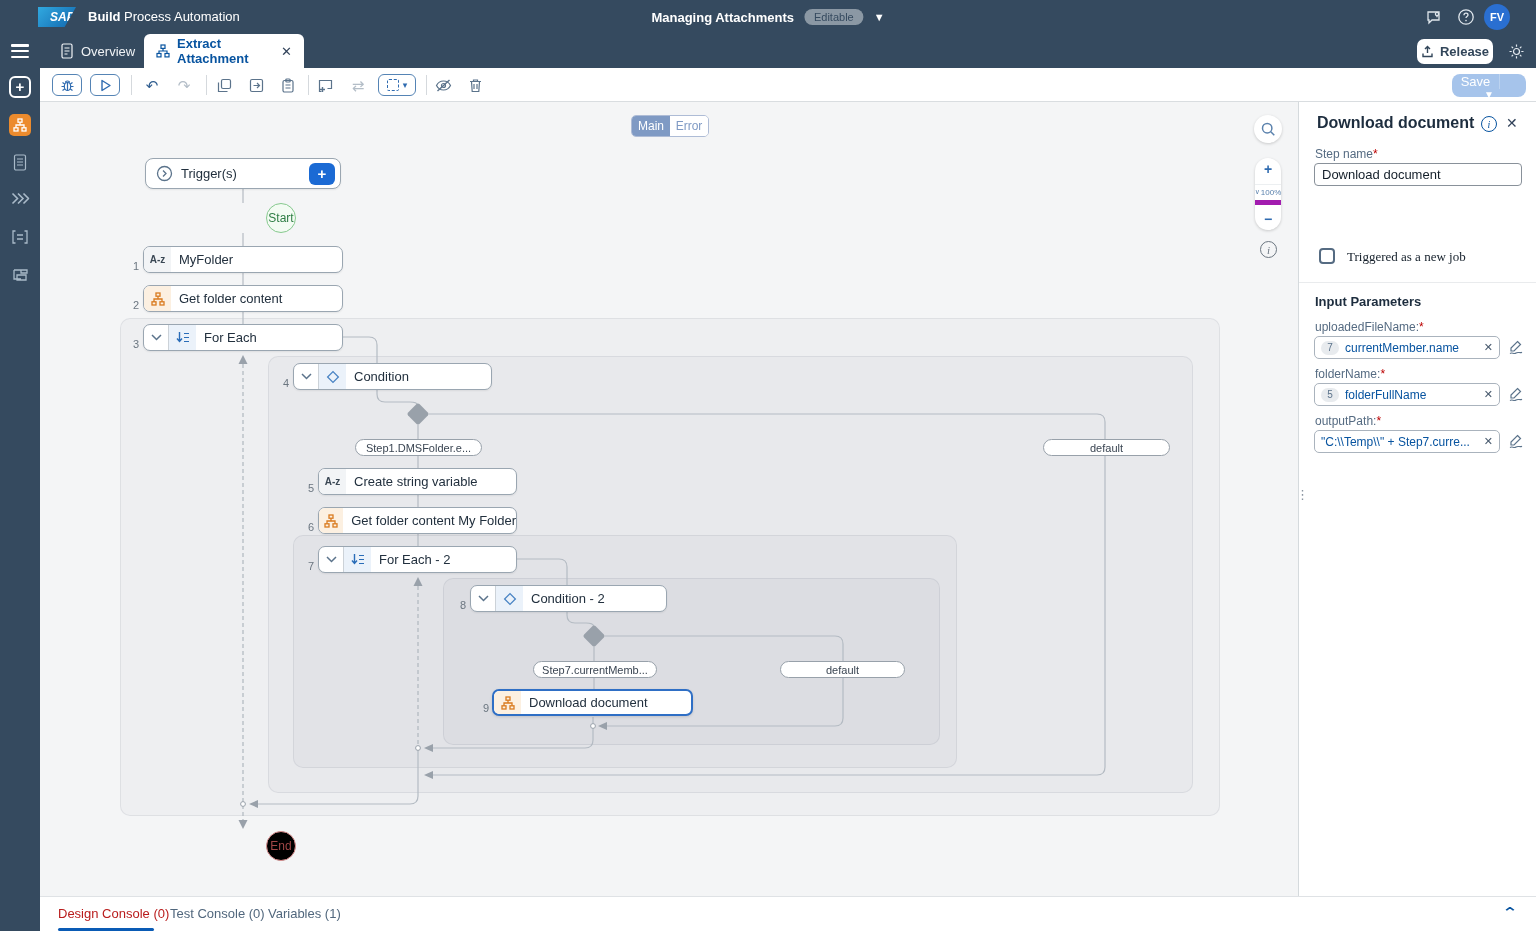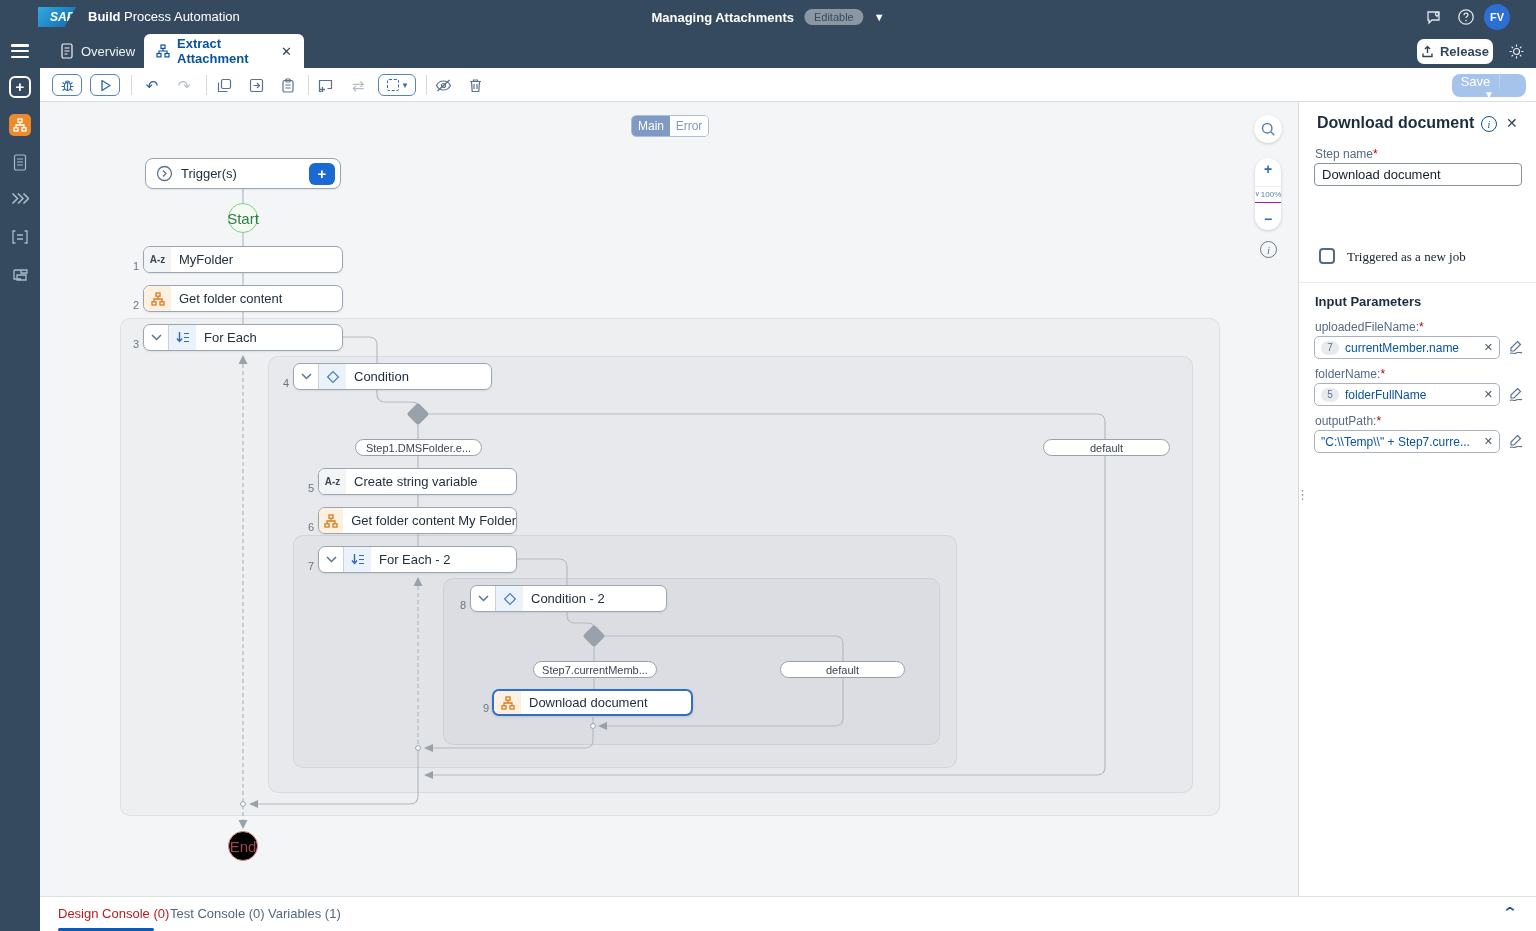--- a/index.html
+++ b/index.html
@@ -57,33 +57,33 @@
   .cell { width:27px; display:flex; align-items:center; justify-content:center; }
   .cell.first { border-radius:6px 0 0 6px; }
   .cell.chev { width:25px; border-right:1px solid #ccd2d8; color:#5b738b; }
   .cell.az { background:#f2f4f6; font-size:10px; font-weight:700; color:#3a4754; }
   .cell.org { background:#fcf0e1; }
   .cell.blue { background:#ebf2fa; }
   .node.selected { border:2px solid #2f6fc5; box-shadow:0 0 0 1px #fff inset, 0 1px 3px rgba(0,0,0,0.12); }
   .trigger-box { position:absolute; left:105px; top:56px; width:196px; height:31px; background:#fff; border:1px solid #9aa6b1; border-radius:8px; display:flex; align-items:center; padding:0 5px 0 10px; font-size:13px; color:#22303e; box-shadow:0 1px 2px rgba(0,0,0,0.07); }
   .trigger-box .lbl { flex:1; padding-left:8px; }
   .plus-btn { width:26px; height:22px; background:#1b6ad4; border-radius:6px; color:#fff; font-size:15px; font-weight:700; display:flex; align-items:center; justify-content:center; }
-  .term { position:absolute; width:30px; height:30px; border-radius:50%; display:flex; align-items:center; justify-content:center; font-size:15px; background:#fff; }
+  .term { position:absolute; width:30px; height:30px; border-radius:50%; display:flex; align-items:center; justify-content:center; font-size:12px; background:#fff;margin-left:38px; }
   .term.start { left:188px; top:101px; border:1px solid #86c98e; background:#f3fbf3; color:#2e7d44; }
   .term.end { left:188px; top:729px; border:1px solid #dd8f8f; background:#000000; color:#a14747; }
   .dmnd { position:absolute; width:16px; height:16px; background:#99a1aa; transform:rotate(45deg); border-radius:2px; }
   .pill { position:absolute; height:17px; background:#fff; border:1px solid #98a1aa; border-radius:9px; font-size:11px; color:#3a4552; display:flex; align-items:center; justify-content:center; white-space:nowrap; padding:0 6px; }
   .vtoggle { position:absolute; left:591px; top:13px; height:22px; display:flex; border:1px solid #aebcd6; border-radius:5px; overflow:hidden; font-size:12px; }
   .vtoggle .seg { width:38px; display:flex; align-items:center; justify-content:center; }
   .seg.on { background:#7f9ac4; color:#fff; }
   .seg.off { background:#fff; color:#7f9ac4; }
   .zoom-search { position:absolute; left:1214px; top:13px; width:28px; height:28px; border-radius:50%; background:#fff; box-shadow:0 1px 3px rgba(0,0,0,0.18); display:flex; align-items:center; justify-content:center; color:#5b82ad; }
   .zoom-pill { position:absolute; left:1215px; top:56px; width:26px; height:72px; background:#fff; border-radius:13px; box-shadow:0 1px 3px rgba(0,0,0,0.18); display:flex; flex-direction:column; align-items:center; justify-content:space-between; padding:5px 0; }
   .zoom-pill .zp { color:#2f6bb0; font-size:14px; font-weight:700; line-height:12px; }
-  .zoom-val { font-size:8px; color:#5b82ad; display:flex; align-items:center; border-top:1px solid #eceff1; border-bottom:1px solid #a21caf; width:100%; justify-content:center; padding:3px 0;text-align:center; }
+  .zoom-val { font-size:8px; color:#5b82ad; display:flex; align-items:center; border-top:1px solid #eceff1; border-bottom:5px solid #a21caf; width:100%; justify-content:center; padding:3px 0;text-align:center; }
   .canvas-info { position:absolute; left:1220px; top:139px; width:17px; height:17px; border-radius:50%; border:1px solid #6b7680; color:#6b7680; font-size:11px; display:flex; align-items:center; justify-content:center; font-style:italic; font-family:"Liberation Serif",serif; }
 
   
   .panel { position:absolute; left:1298px; top:102px; width:238px; height:794px; background:#fff; border-left:1px solid #d5dadd; z-index:10; font-size:13px; }
   .panel-title { position:absolute; left:18px; top:12px; font-size:16px; font-weight:700; color:#1d2d3e; }
   .p-info { position:absolute; left:182px; top:14px; width:16px; height:16px; border-radius:50%; border:1px solid #0854a0; color:#0854a0; font-size:10px; display:flex; align-items:center; justify-content:center; font-style:italic; font-family:"Liberation Serif",serif; }
   .p-close { position:absolute; left:207px; top:13px; font-size:14px; color:#32435a; }
   .fld-label { position:absolute; font-size:12px; color:#556b82; }
   .req { color:#b00; }
   .txt-input { position:absolute; left:15px; width:208px; height:23px; border:1px solid #89919a; border-radius:4px; font-size:13px; color:#131e29; padding:0 7px; font-family:inherit; background:#fff; }

